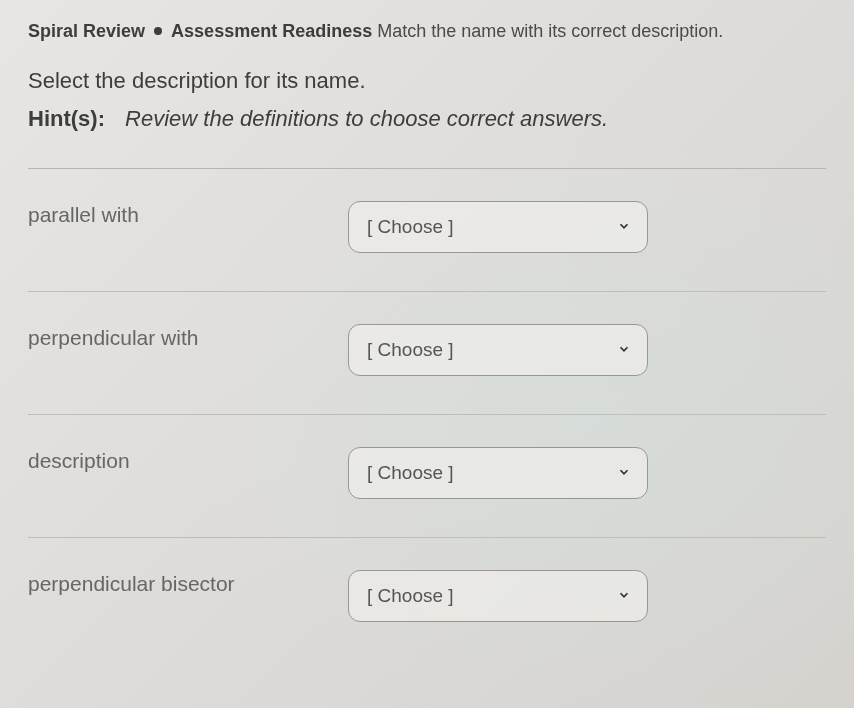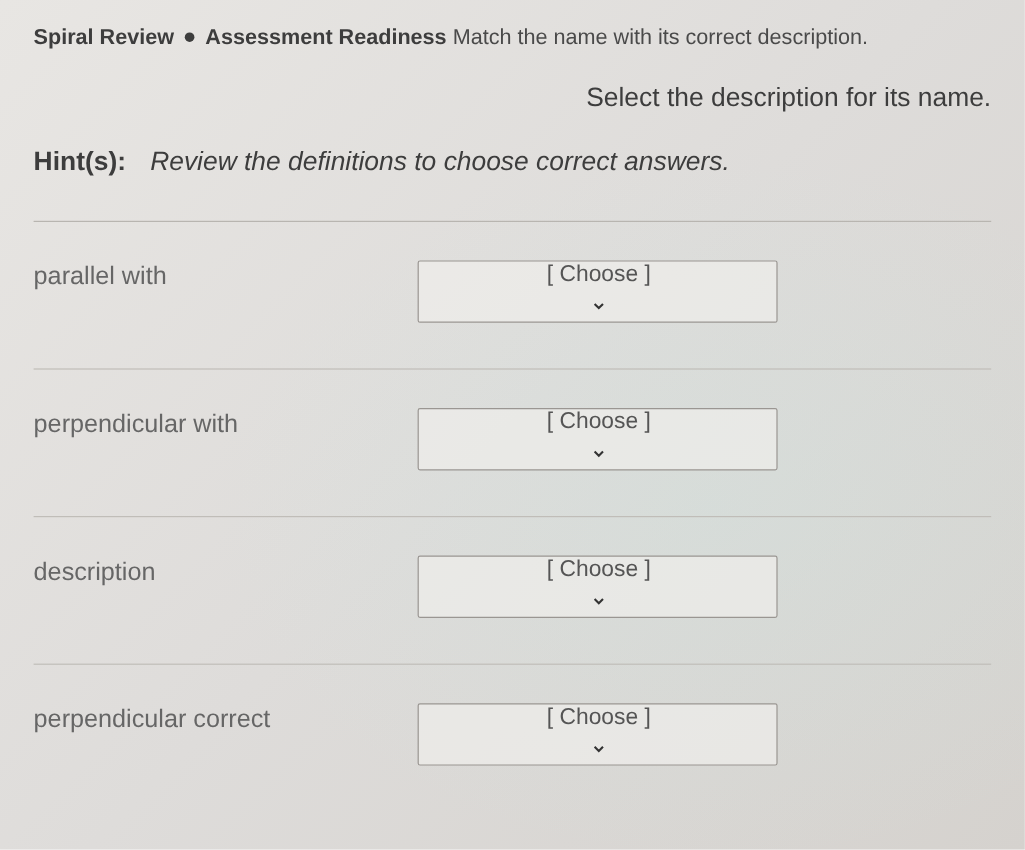--- a/index.html
+++ b/index.html
@@ -46,22 +46,21 @@
       width: 8px;
       height: 8px;
       background: #3d3d3d;
       border-radius: 50%;
       vertical-align: middle;
       margin: 0 4px 3px 4px;
     }
     .instruction {
       font-size: 22px;
       color: #3d3d3d;
-      margin-bottom: 28px;
-      text-align: right;
+      margin-bottom: 12px;
     }
     .hint-line {
       font-size: 22px;
       color: #3d3d3d;
       margin-bottom: 36px;
     }
     .hint-label {
       font-weight: 600;
       text-align: center;
     }
@@ -98,22 +97,21 @@
       align-items: center;
       justify-content: space-between;
       width: 300px;
       height: 52px;
       border: 1px solid #9a9692;
       background: rgba(240, 238, 235, 0.7);
       padding: 0 16px 0 18px;
       font-size: 19px;
       color: #555;
       cursor: pointer;
-      border-radius: 2px;
-      flex-direction: column;
+      border-radius: 12px;
     }
     .chevron {
       color: #333;
     }
   </style>
 </head>
 <body>
 
 <div class="content">
   <p class="header-line">
@@ -168,21 +166,21 @@
         <span class="chevron">
           <svg width="14" height="14" viewBox="0 0 24 24" fill="none" stroke="currentColor" stroke-width="3">
               <polyline points="6 9 12 15 18 9"></polyline>
             </svg>
         </span>
       </div>
     </div>
   </div>
 
   <div class="row">
-    <div class="term">perpendicular correct</div>
+    <div class="term">perpendicular bisector</div>
     <div class="select-wrap">
       <div class="select">
         <span>[ Choose ]</span>
         <span class="chevron">
           <svg width="14" height="14" viewBox="0 0 24 24" fill="none" stroke="currentColor" stroke-width="3">
               <polyline points="6 9 12 15 18 9"></polyline>
             </svg>
         </span>
       </div>
     </div>

